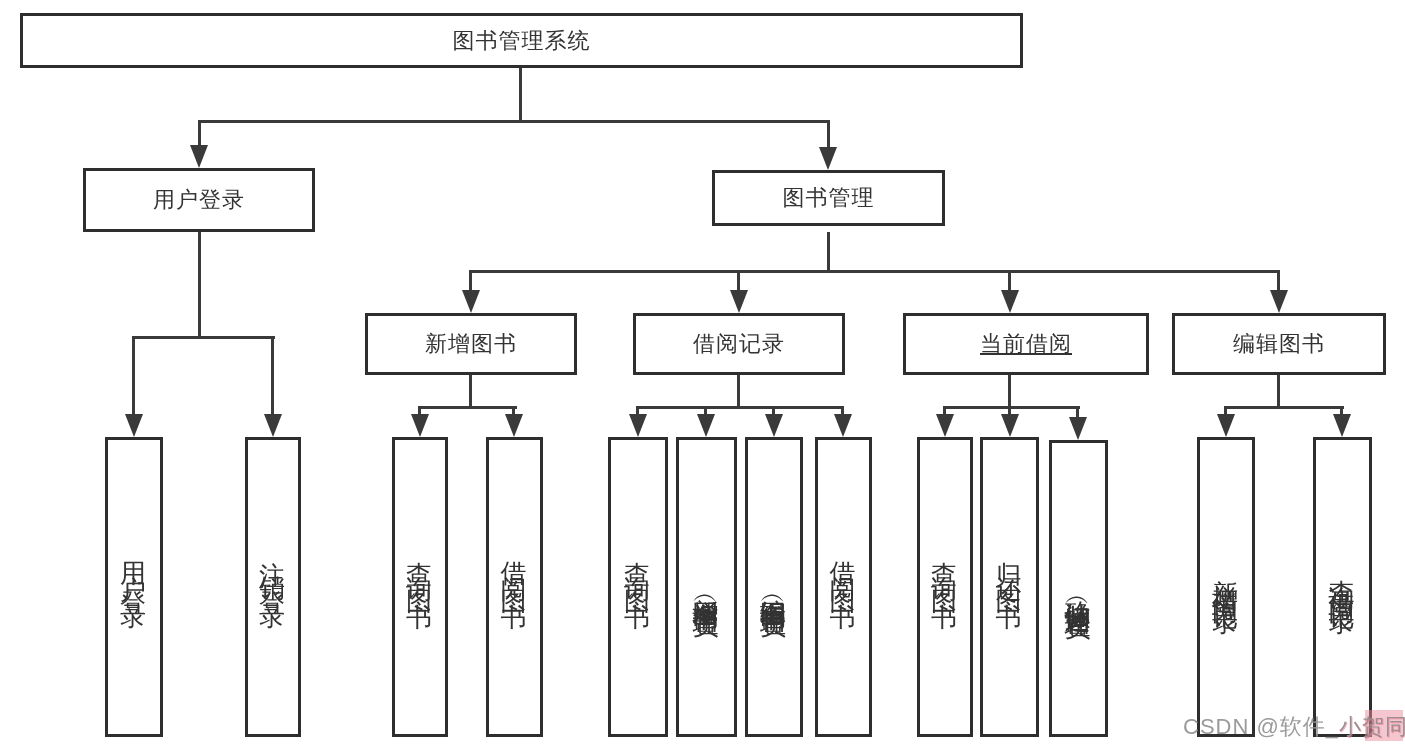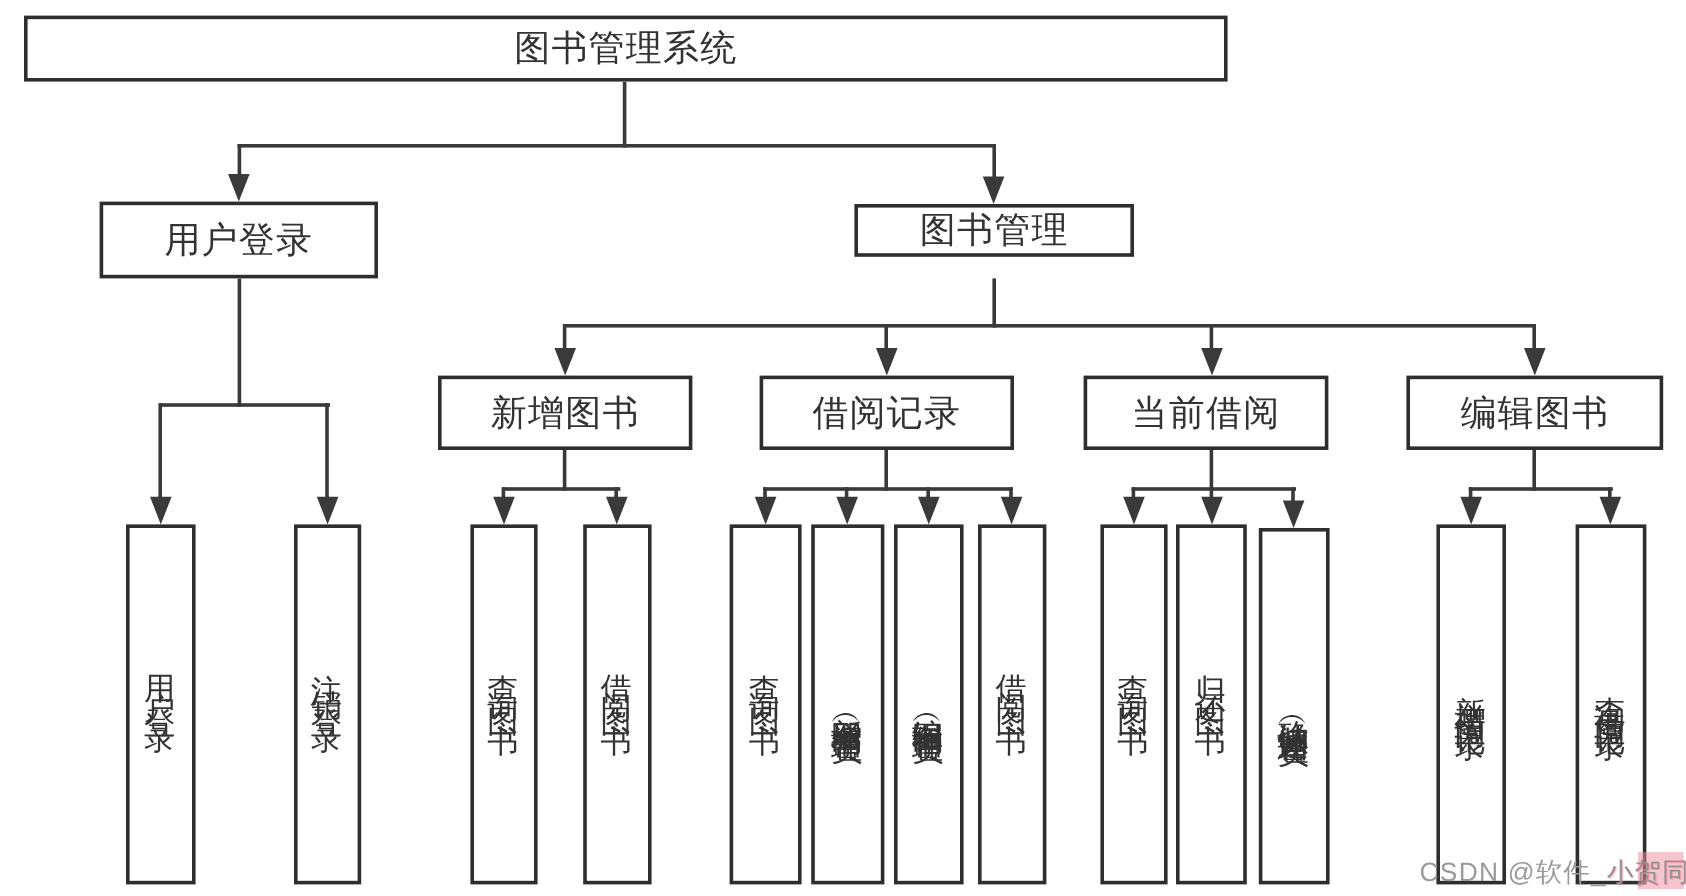--- a/index.html
+++ b/index.html
@@ -12,21 +12,21 @@
   }
   .node{
     position:absolute;
     background:#ffffff;
     border:3px solid var(--border,#2e2e2e);
     box-sizing:border-box;
     display:flex;align-items:center;justify-content:center;
     color:var(--text,#333333);
     z-index:2;
   }
-  .node.h{font-size:30px;letter-spacing:1px;}
+  .node.h{font-size:22px;letter-spacing:1px;}
   .node.v{
     writing-mode:vertical-rl;
     text-orientation:upright;
     font-size:26px;
   }
   .node .lbl{position:relative;white-space:nowrap;}
   .vs-wide{letter-spacing:14px;top:-18px;}
   .vs-mid{letter-spacing:6px;top:-10px;}
   .vs-tight{letter-spacing:2px;}
   .seg{position:absolute;background:var(--line,#3a3a3a);z-index:1;}
@@ -55,30 +55,30 @@
 <body>
 
 <div id="canvas" style="--bg: #ffffff; --line: #3a3a3a; --border: #2e2e2e; --text: #333333; --wm: #9a9a9a;">
   <div id="nodes-layer">
       <div class="node h" style="left: 20px; top: 13px; width: 1003px; height: 55px;">
         <span class="lbl ">图书管理系统</span>
       </div>
       <div class="node h" style="left: 83px; top: 168px; width: 232px; height: 64px;">
         <span class="lbl ">用户登录</span>
       </div>
-      <div class="node h" style="left: 712px; top: 170px; width: 233px; height: 44px;">
+      <div class="node h" style="left: 712px; top: 170px; width: 233px; height: 56px;">
         <span class="lbl ">图书管理</span>
       </div>
       <div class="node h" style="left: 365px; top: 313px; width: 212px; height: 62px;">
         <span class="lbl ">新增图书</span>
       </div>
       <div class="node h" style="left: 633px; top: 313px; width: 212px; height: 62px;">
         <span class="lbl ">借阅记录</span>
       </div>
-      <div class="node h" style="left: 903px; top: 313px; width: 204px; height: 62px;">
+      <div class="node h" style="left: 903px; top: 313px; width: 246px; height: 62px; text-decoration: underline;">
         <span class="lbl ">当前借阅</span>
       </div>
       <div class="node h" style="left: 1172px; top: 313px; width: 214px; height: 62px;">
         <span class="lbl ">编辑图书</span>
       </div>
       <div class="node v" style="left: 105px; top: 437px; width: 58px; height: 300px;">
         <span class="lbl vs-wide">用户登录</span>
       </div>
       <div class="node v" style="left: 245px; top: 437px; width: 56px; height: 300px;">
         <span class="lbl vs-wide">注销登录</span>

